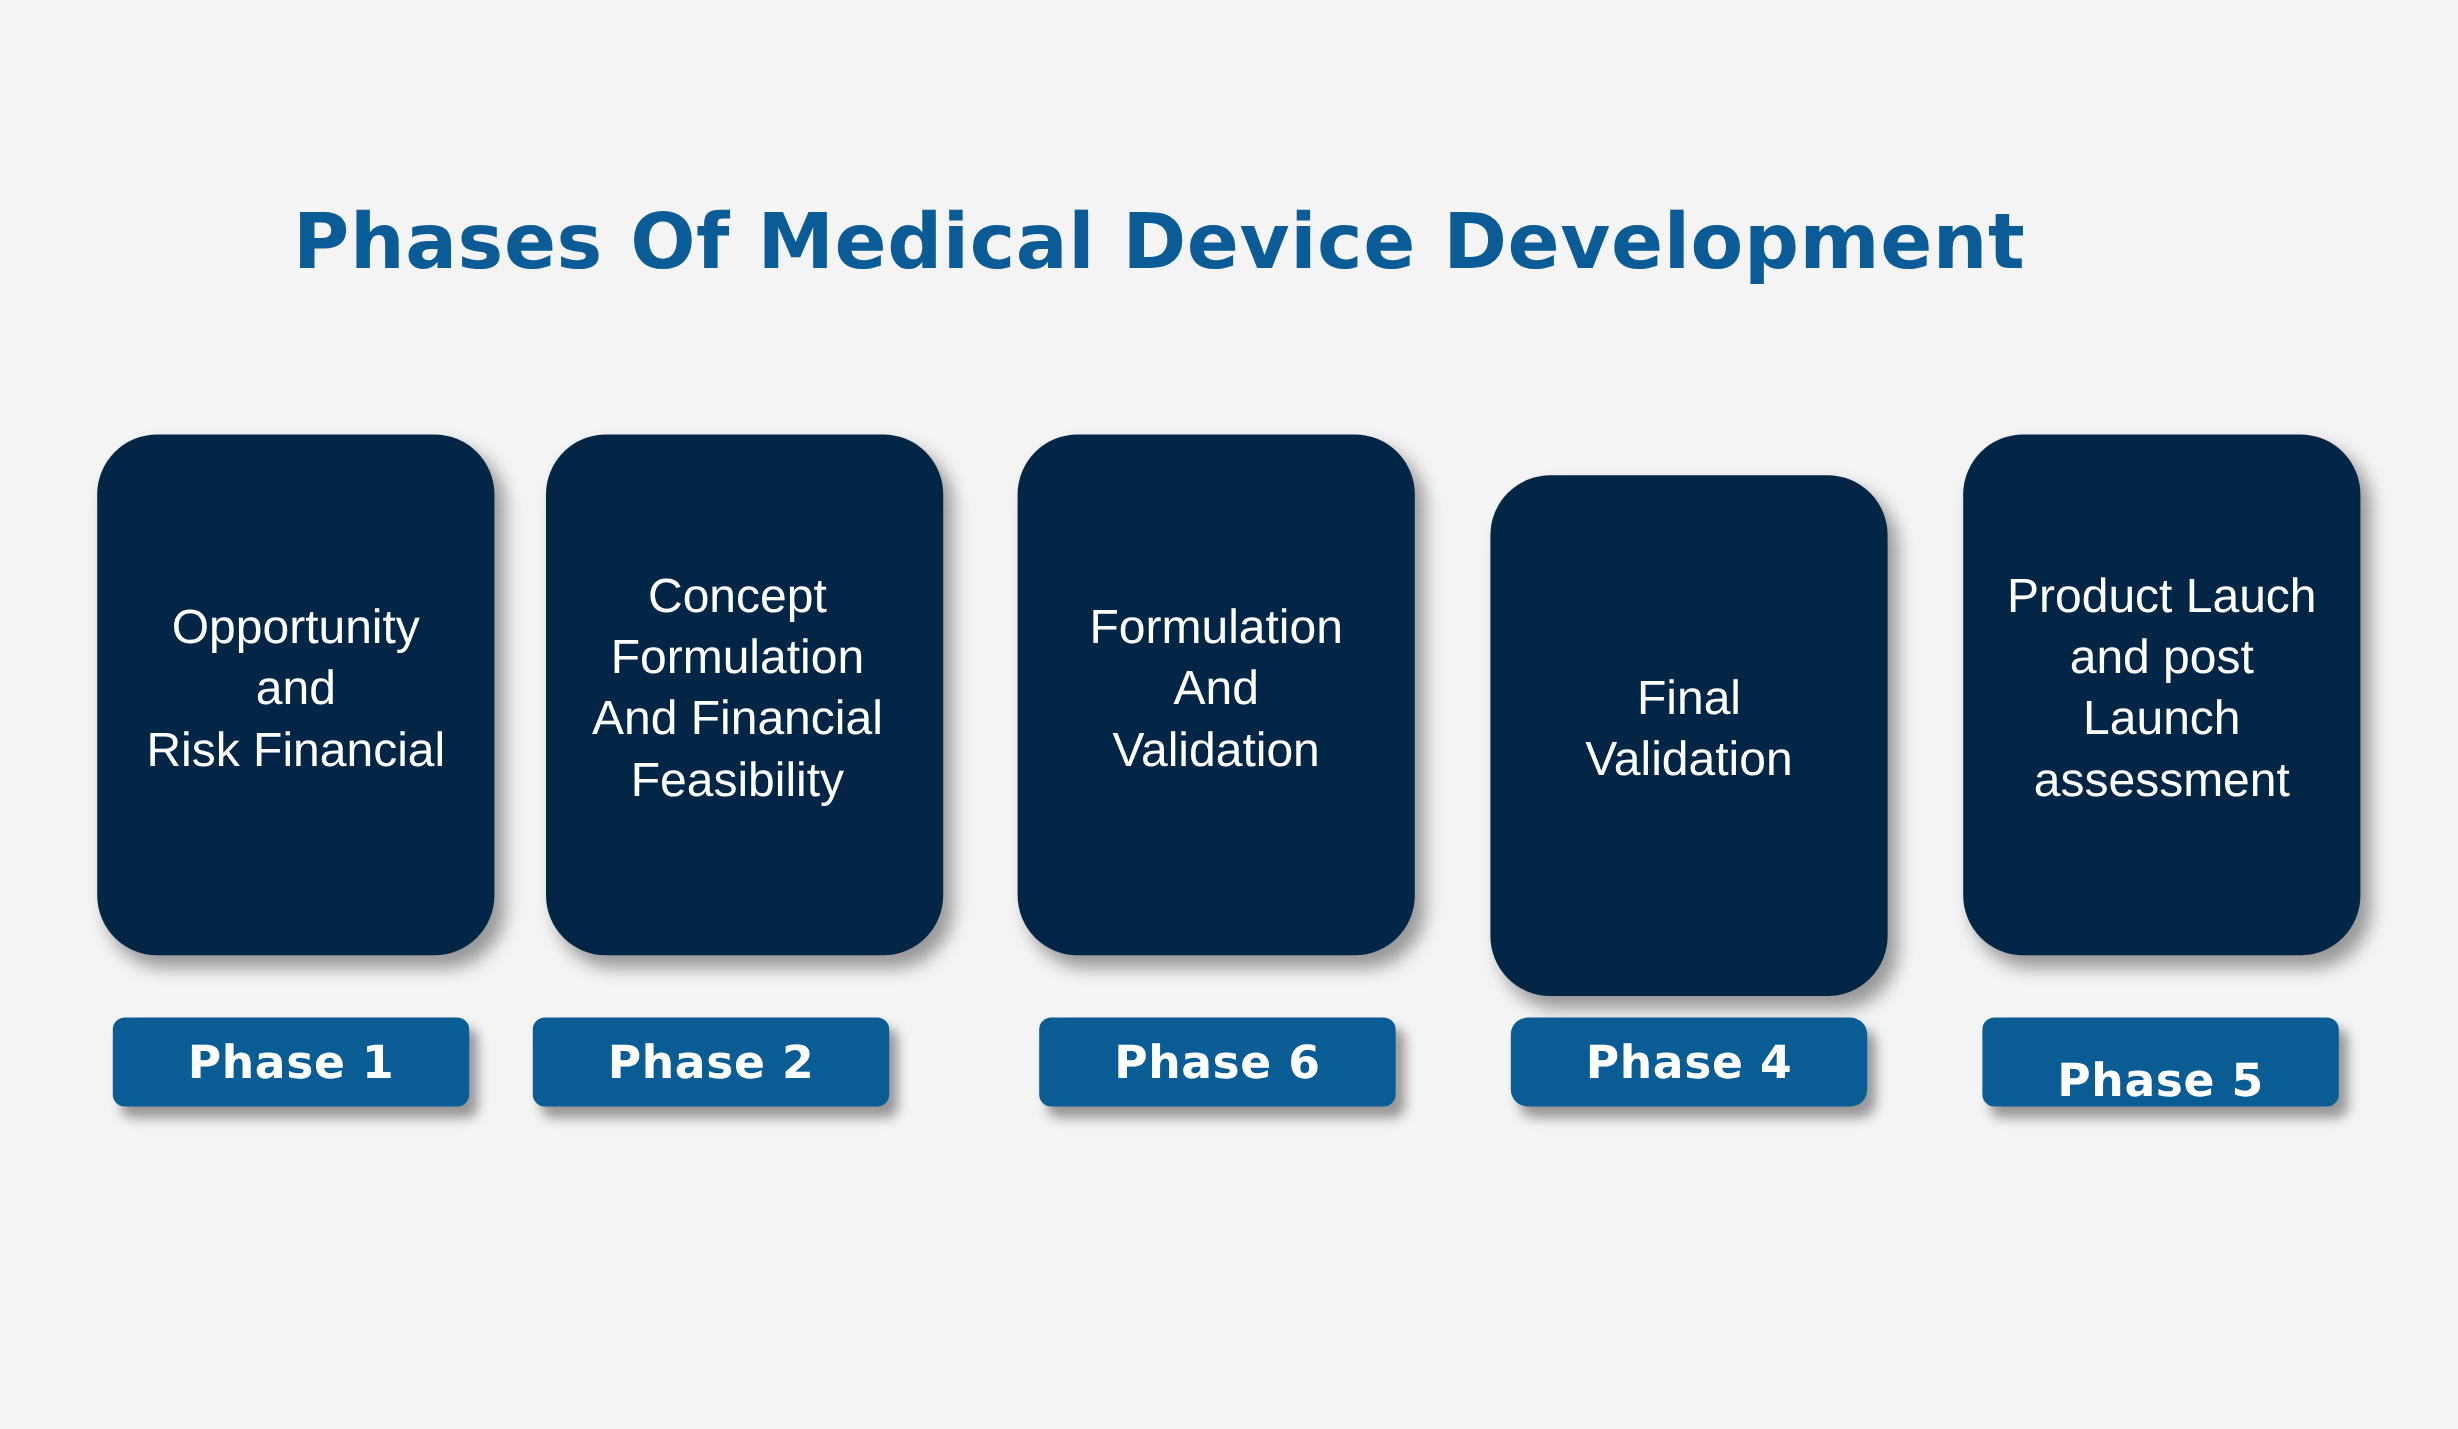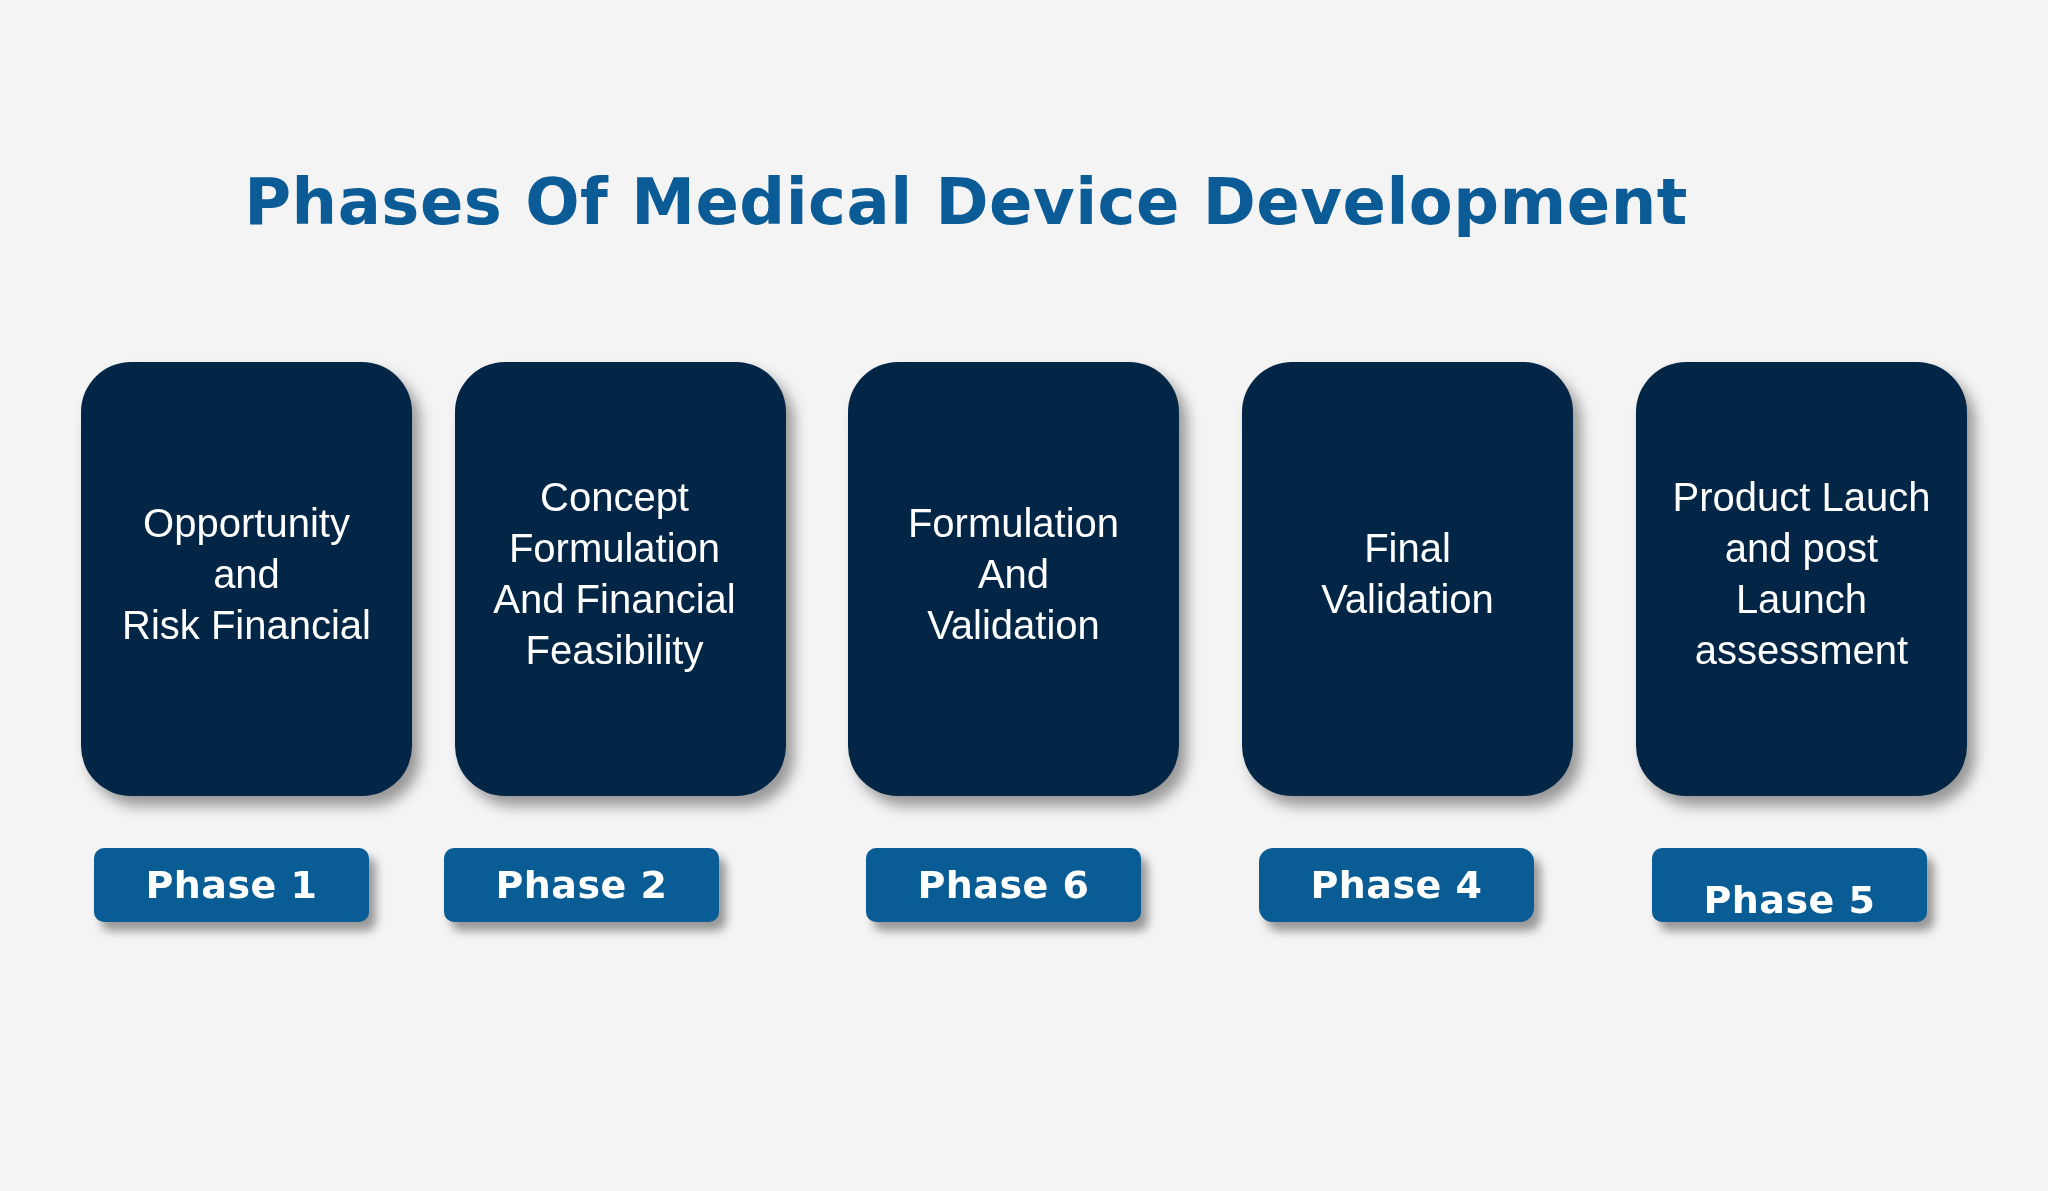--- a/index.html
+++ b/index.html
@@ -46,21 +46,21 @@
       text-align: center;
       font-family: "Liberation Sans", sans-serif;
       font-size: 40px;
       line-height: 51px;
       white-space: pre-line;
       margin-top: -10px;
     }
     .badge {
       position: absolute;
       top: 848px;
-      width: 275px;
+      width: 297px;
       height: 74px;
       border-radius: 10px;
       background: #095c94;
       box-shadow: 7px 9px 10px rgba(0,0,0,0.38);
       display: flex;
       align-items: center;
       justify-content: center;
     }
     .badge-text {
       color: #ffffff;
@@ -84,21 +84,21 @@
   <div class="card-text" style="position:relative; left:-6px;">Concept
 Formulation
 And Financial
 Feasibility</div>
 </div>
 <div class="card" style="left:848px;">
   <div class="card-text">Formulation
 And
 Validation</div>
 </div>
-<div class="card" style="left:1242px;">
+<div class="card" style="left:1242px;margin-top:34px;">
   <div class="card-text">Final
 Validation</div>
 </div>
 <div class="card" style="left:1636px;">
   <div class="card-text">Product Lauch
 and post
 Launch
 assessment</div>
 </div>
 

